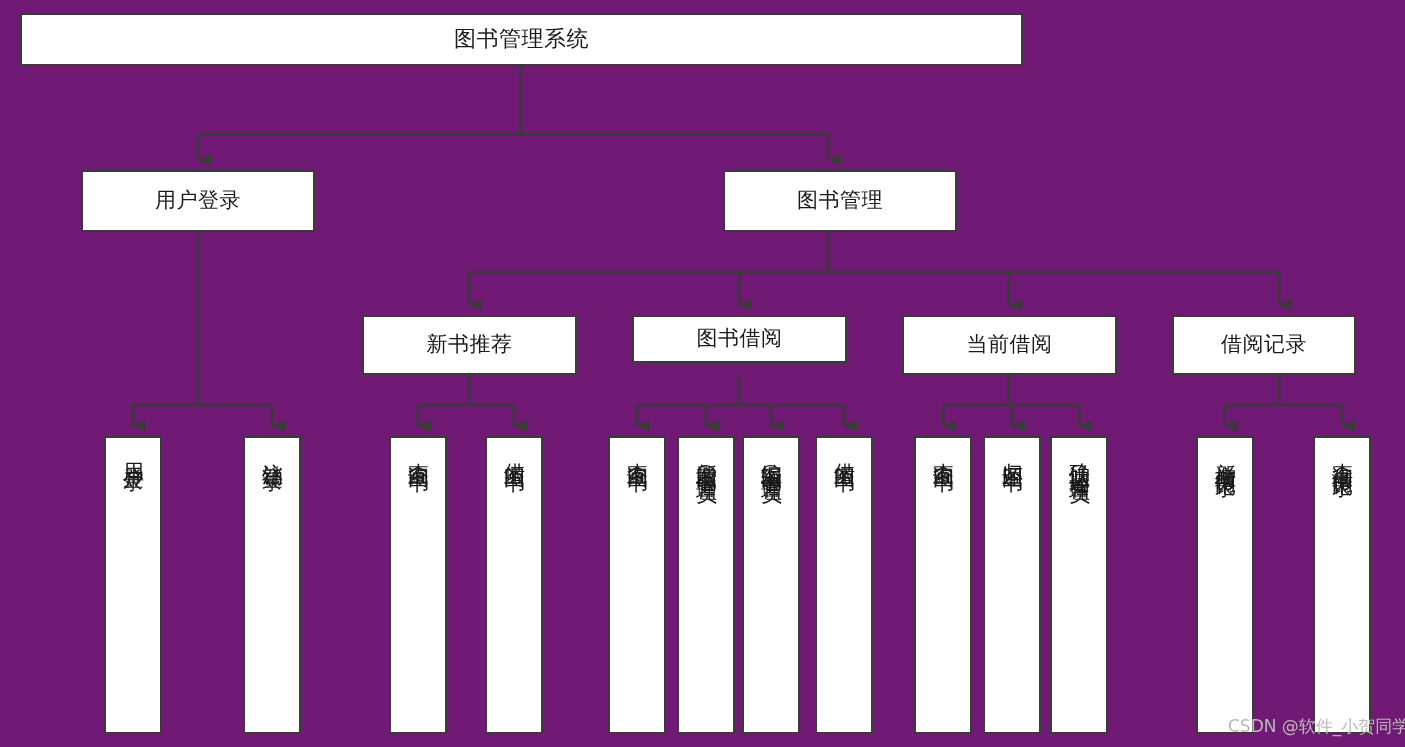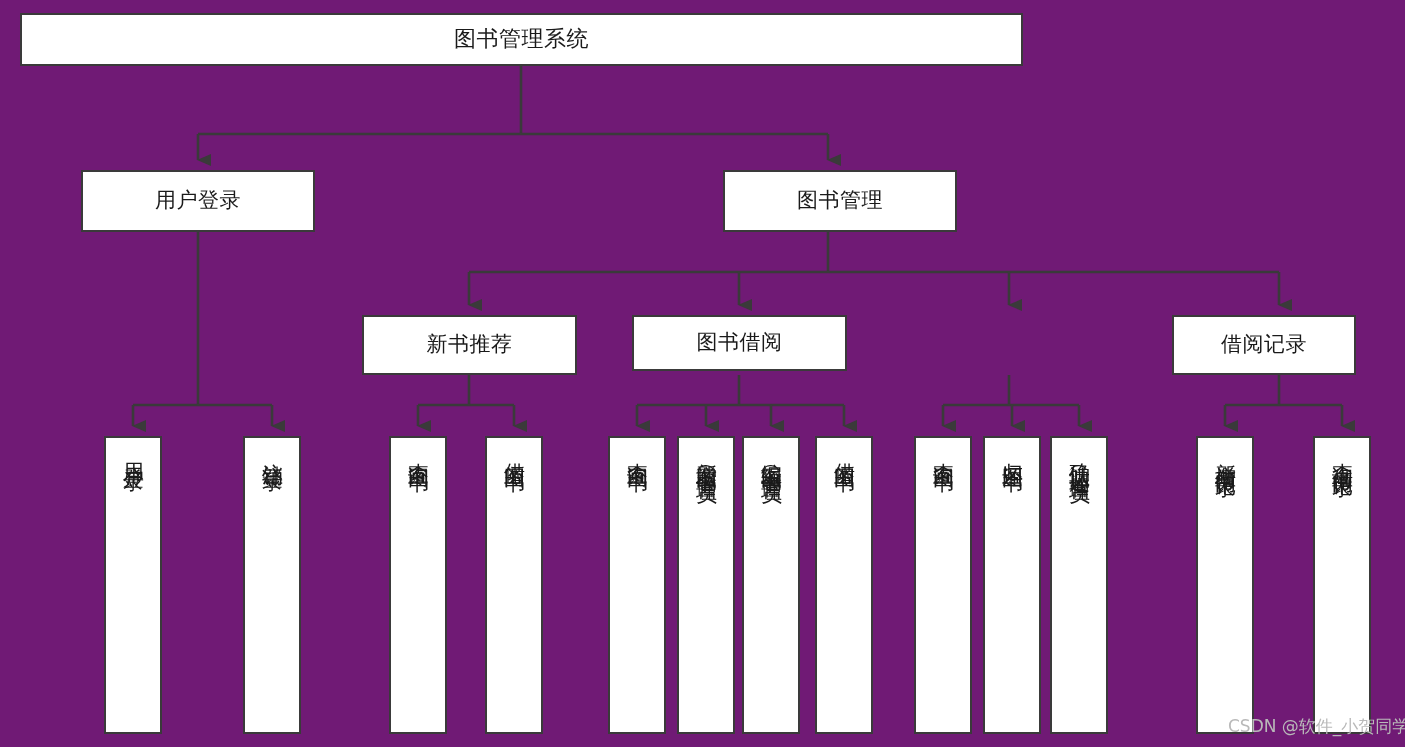--- a/index.html
+++ b/index.html
@@ -137,22 +137,25 @@
   <div class="node horiz" style="left:81px; top:170px; width:234px; height:62px;">
     <span class="label">用户登录</span>
   </div>
   <div class="node horiz" style="left:711px; top:170px; width:234px; height:62px;margin-left:12px;">
     <span class="label">图书管理</span>
   </div>
 
   <div class="node horiz" style="left:362px; top:315px; width:215px; height:60px;">
     <span class="label">新书推荐</span>
   </div>
-  <div class="node horiz" style="left:632px; top:315px; width:215px; height:56px;">
+  <div class="node horiz" style="left:632px; top:315px; width:215px; height:48px;">
     <span class="label">图书借阅</span>
+  </div>
+  <div class="node horiz" style="left:902px; top:315px; width:215px; height:60px;">
+    <span class="label">当前借阅</span>
   </div>
   <div class="node horiz" style="left:1172px; top:315px; width:184px; height:60px;">
     <span class="label">借阅记录</span>
   </div>
 
   <div class="node vert" style="left:104px; top:436px; width:58px; height:298px;">
     <span class="label">用户登录</span>
   </div>
   <div class="node vert" style="left:243px; top:436px; width:58px; height:298px;">
     <span class="label">注销登录</span>

